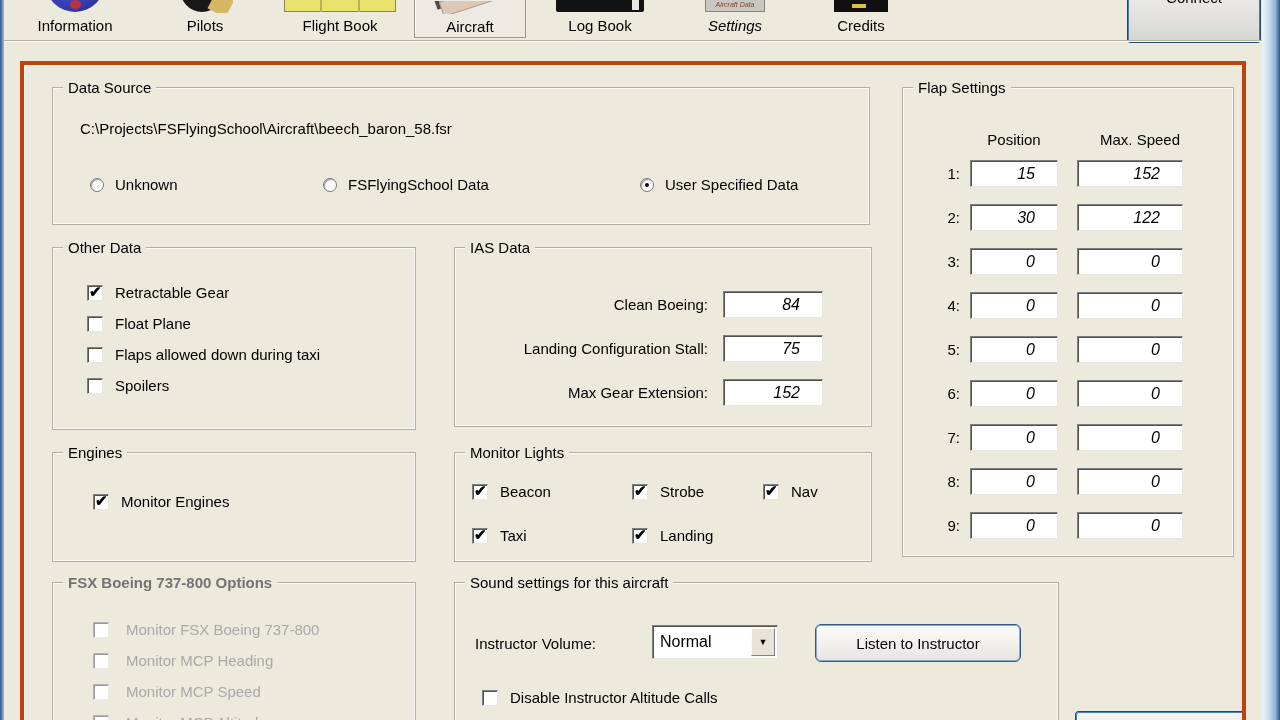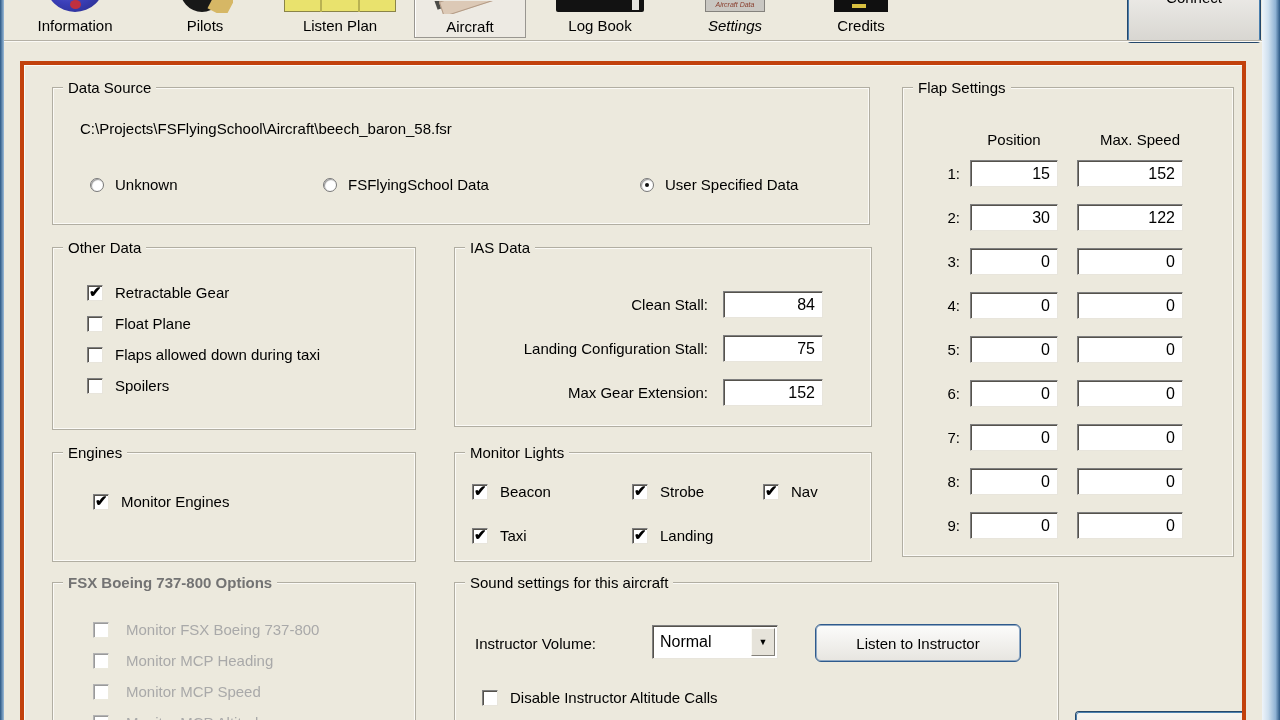--- a/index.html
+++ b/index.html
@@ -72,21 +72,21 @@
     border:4px solid #c2410c; box-shadow:inset 1px 1px 0 #fbfaf6; background:#ece9dd; overflow:hidden;margin-top:8px; }
 
   .group { position:absolute; border:1px solid #b1aea2; box-shadow:inset 1px 1px 0 #fbfaf6, inset -1px -1px 0 #fbfaf6; }
   .legend { position:absolute; top:-9px; left:10px; background:#ece9dd; padding:0 5px;
     font-size:15px; white-space:nowrap; }
   .legend.disabled { color:#737373; font-weight:bold; }
 
   
   .field { background:#fff; border:1px solid; border-color:#7f7f7f #e8e5dc #e8e5dc #7f7f7f;
     box-shadow:inset 1px 1px 0 #55524c; text-align:right; font-size:16px;
-    display:flex; align-items:center; justify-content:flex-end; padding:0 7px; }
+    display:flex; align-items:center; justify-content:flex-end; padding:0 22px;font-style:italic; }
 
   
   .cb-row { display:flex; align-items:center; }
   .cb-box { width:16px; height:16px; background:#fff; border:1px solid;
     border-color:#7f7f7f #e8e5dc #e8e5dc #7f7f7f; box-shadow:inset 1px 1px 0 #55524c;
     position:relative; flex:0 0 auto; }
   .cb-box .mark { display:none; position:absolute; left:1px; top:-3px; font-size:15px;
     font-weight:bold; color:#000; }
   .cb-row.checked .cb-box .mark { display:block; }
   .cb-label { margin-left:12px; white-space:nowrap; }
@@ -192,21 +192,21 @@
     </div>
 
     <div class="tb-item" style="left:280px; width:120px;">
       <div class="tb-iconwrap">
           <div class="icon-chart">
         <div class="paper"></div>
             <div class="f1"></div>
             <div class="f2"></div>
           </div>
         </div>
-      <div class="tb-label">Listen Plan</div>
+      <div class="tb-label">Flight Book</div>
     </div>
 
     <div class="tb-item tb-selected">
       <div class="tb-iconwrap">
           <div class="icon-aircraft">
         <div class="shadow"></div>
             <div class="hand"></div>
           </div>
         </div>
       <div class="tb-label">Aircraft</div>
@@ -291,21 +291,21 @@
           <span class="cb-box"></span>
           <span class="cb-label">Spoilers</span>
         </div>
       </div>
     </div>
 
     <div class="group" id="group-ias">
       <span class="legend">IAS Data</span>
       <div class="ias-list">
         <div class="ias-row">
-          <span class="ias-label">Clean Stall:</span>
+          <span class="ias-label">Clean Boeing:</span>
           <div class="field ias-field">84</div>
         </div>
         <div class="ias-row">
           <span class="ias-label">Landing Configuration Stall:</span>
           <div class="field ias-field">75</div>
         </div>
         <div class="ias-row">
           <span class="ias-label">Max Gear Extension:</span>
           <div class="field ias-field">152</div>
         </div>

